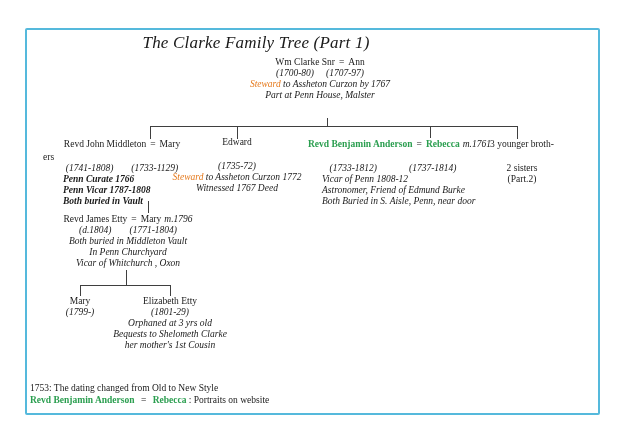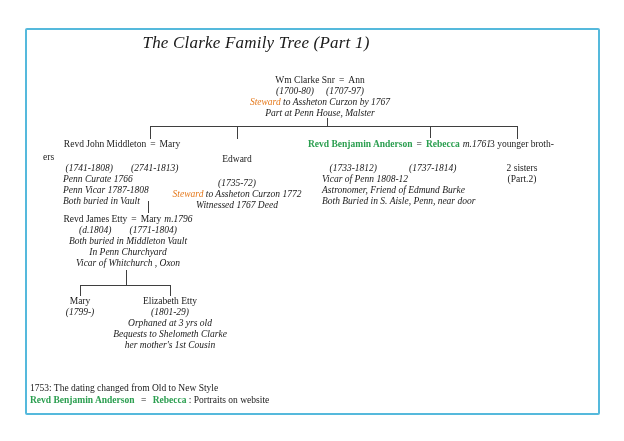--- a/index.html
+++ b/index.html
@@ -25,34 +25,34 @@
   .green{color:var(--green);font-weight:bold;font-family:Liberation Serif, serif;}
   .eq{margin:0 4px;}
   .dg{margin-right:12px;}
   .dg18{margin-right:18px;}
   .dg20{margin-right:32px;}
   .mar{font-style:italic;margin-left:3px;}
   .sp{height:13px;}
   .vline,.hline{position:absolute;background:var(--line);}
   .vline{width:1px;}
   .hline{height:1px;}
-  .pad23{padding-left:23px;}
+  .pad23{padding-left:23px;font-weight:bold;}
   .pad14{padding-left:14px;}
   .foot{position:absolute;left:30px;top:382px;font-size:9.5px;line-height:12px;}
 </style>
 </head>
 <body>
 
 <div class="page">
 
   <div class="frame"></div>
 
   <div class="title">The Clarke Family Tree (Part 1)</div>
 
-  <div class="col c" style="left:230px;top:75px;width:180px;">
+  <div class="col c" style="left:230px;top:57px;width:180px;">
     <div class="line">
       <span>Wm Clarke Snr</span><span class="eq">=</span><span>Ann</span>
     </div>
     <div class="line it">
       <span class="dg">(1700-80)</span><span>(1707-97)</span>
     </div>
     <div class="line it">
       <span class="orange">Steward</span>
       <span>to Assheton Curzon by 1767</span>
     </div>
@@ -65,30 +65,30 @@
   <div class="vline" style="left:237px;top:126px;height:13px;"></div>
   <div class="vline" style="left:430px;top:126px;height:12px;"></div>
   <div class="vline" style="left:517px;top:126px;height:13px;"></div>
 
   <div class="col c" style="left:40px;top:139px;width:164px;">
     <div class="line">
       <span>Revd John Middleton</span><span class="eq">=</span><span>Mary</span>
     </div>
     <div class="sp"></div>
     <div class="line it">
-      <span class="dg18">(1741-1808)</span><span>(2741-1813)</span>
+      <span class="dg18">(1741-1808)</span><span>(1733-1129)</span>
     </div>
     <div class="line it l pad23">Penn Curate 1766</div>
     <div class="line it l pad23">Penn Vicar 1787-1808</div>
     <div class="line it l pad23">Both buried in Vault</div>
   </div>
 
   <div class="col" style="left:43px;top:152px;">ers</div>
 
-  <div class="col c" style="left:172px;top:154px;width:130px;text-align:center;">
+  <div class="col c" style="left:172px;top:137px;width:130px;text-align:center;">
     <div class="line">Edward</div>
     <div class="sp"></div>
     <div class="line it">(1735-72)</div>
     <div class="line it">
       <span class="orange">Steward</span>
       <span>to Assheton Curzon 1772</span>
     </div>
     <div class="line it">Witnessed 1767 Deed</div>
   </div>
 

